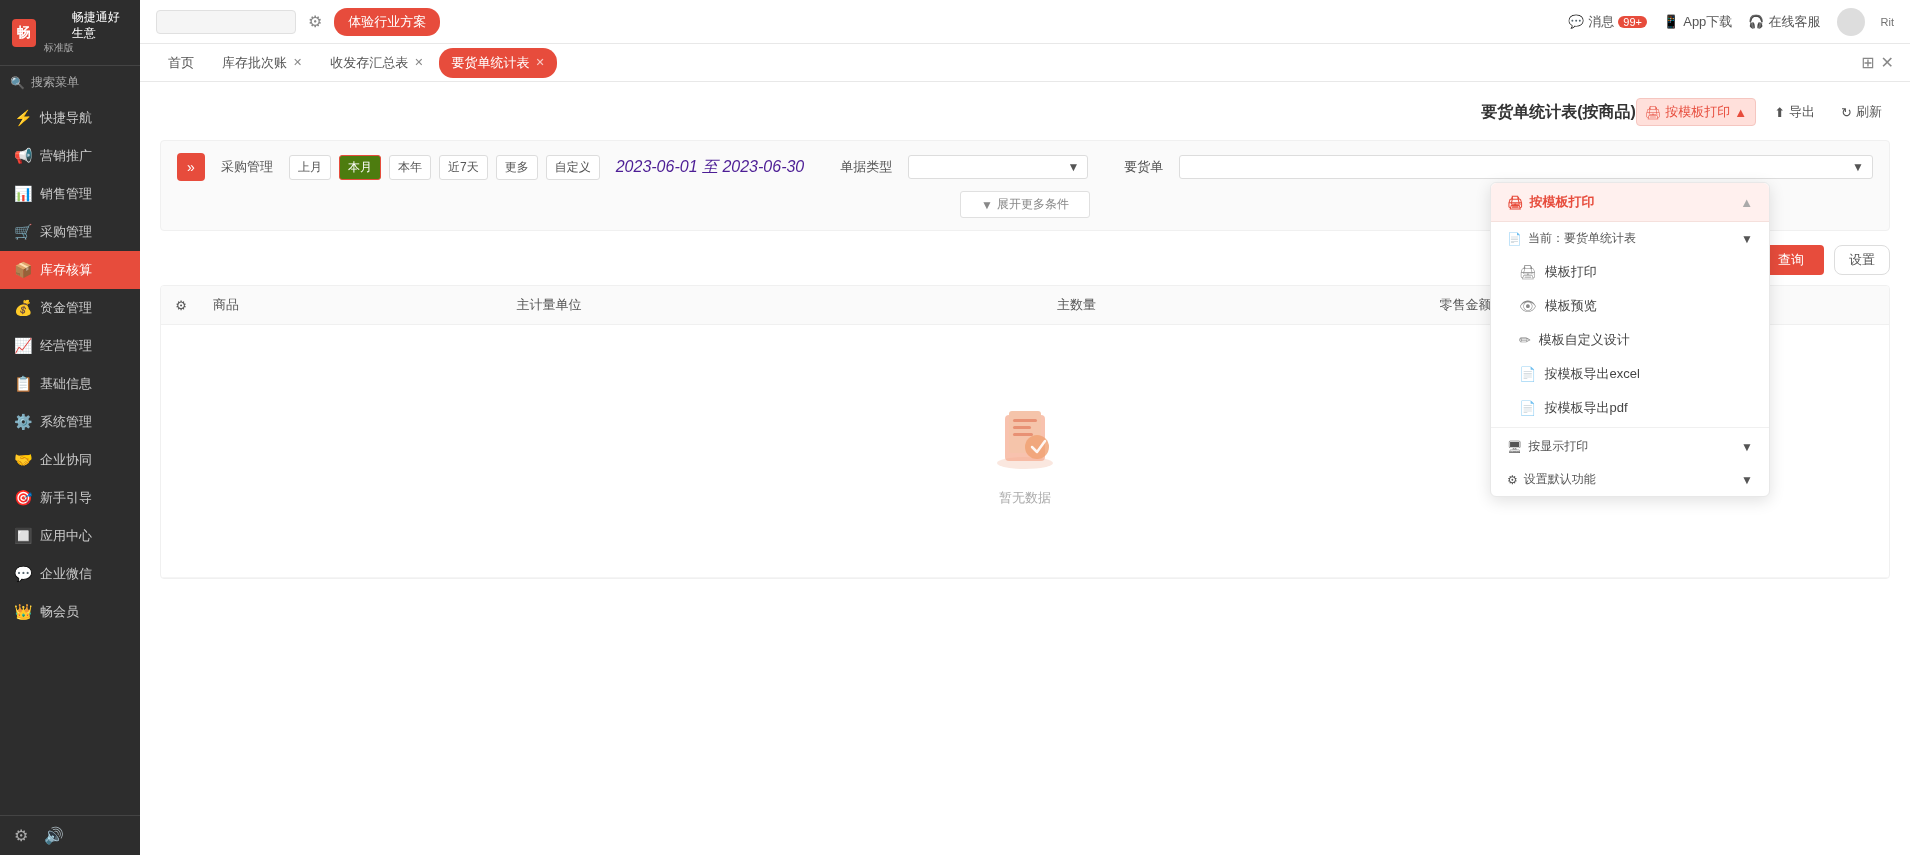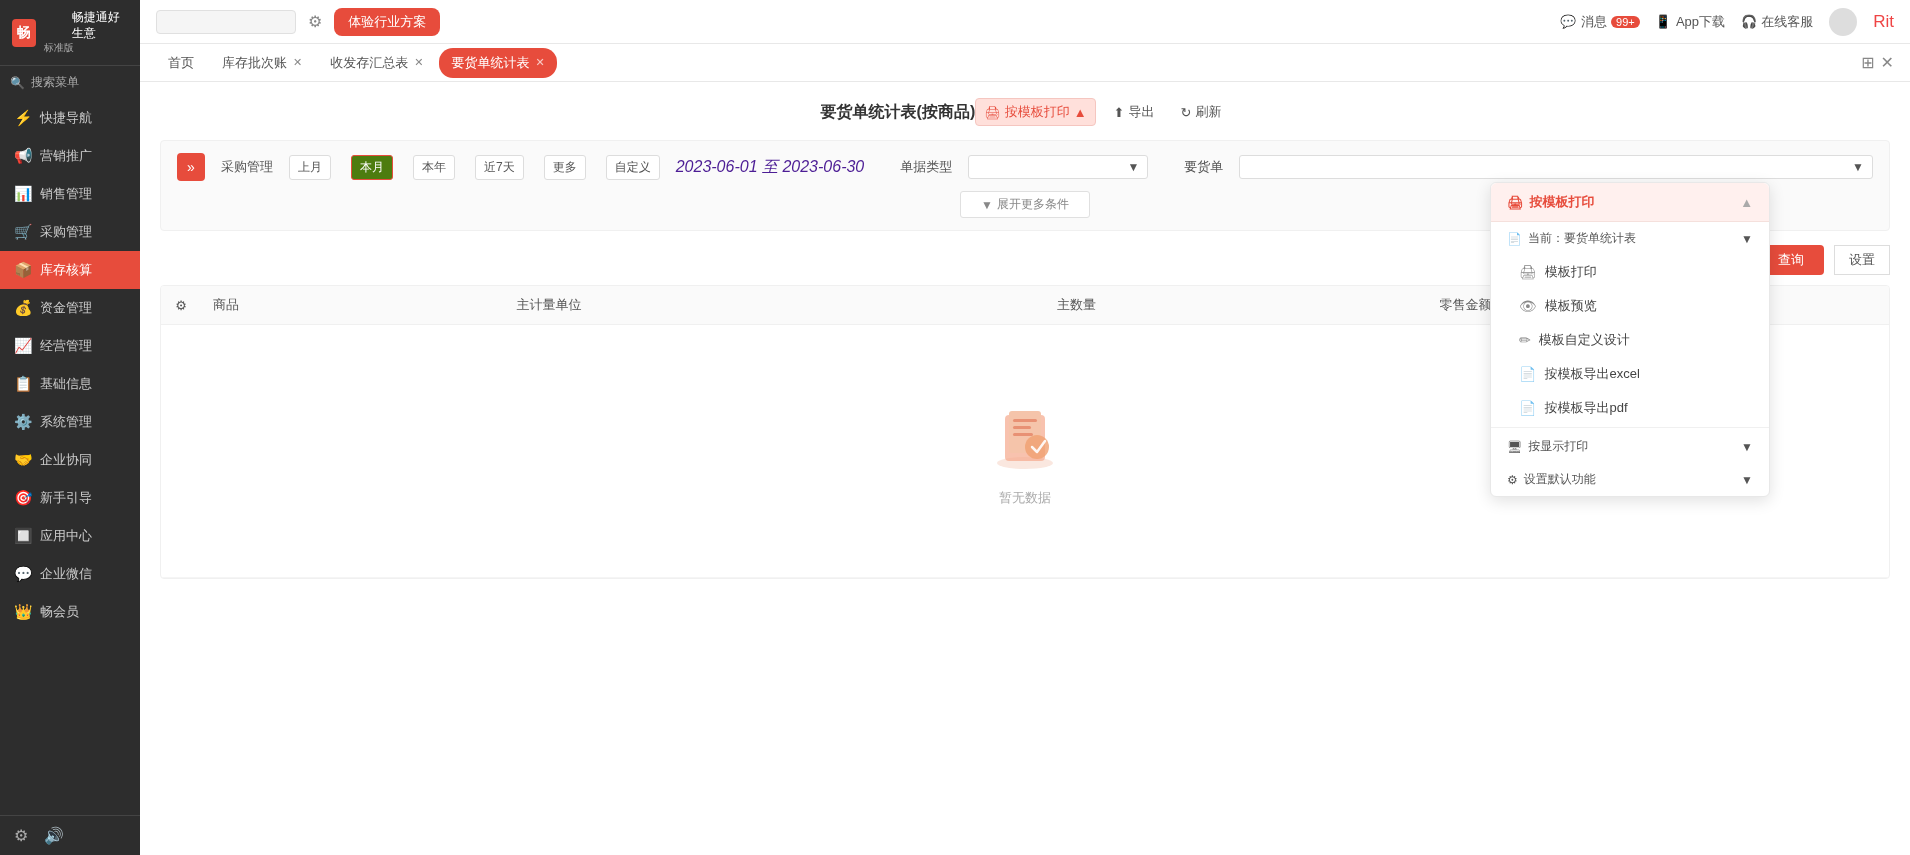--- a/index.html
+++ b/index.html
@@ -80,21 +80,21 @@
       border-radius: 4px;
       padding: 4px 10px;
       width: 140px;
       font-size: 12px;
     }
     .topbar-gear { color: #888; cursor: pointer; font-size: 16px; }
     .topbar-trial-btn {
       background: #e74c3c;
       color: white;
       border: none;
-      border-radius: 8px;
+      border-radius: 13px;
       padding: 5px 14px;
       font-size: 13px;
       cursor: pointer;
     }
     .topbar-right {
       margin-left: auto;
       display: flex;
       align-items: center;
       gap: 16px;
     }
@@ -113,21 +113,21 @@
       padding: 0 5px;
       font-size: 11px;
       min-width: 18px;
       text-align: center;
     }
     .avatar {
       width: 28px; height: 28px;
       background: #ddd;
       border-radius: 50%;
     }
-    .username { color: #ef4444; font-size: 17px; }
+    .username { color: #737373; font-size: 11px; }
 
     
     .tabs {
       background: #fff;
       display: flex;
       align-items: center;
       border-bottom: 1px solid #e8e8e8;
       padding: 0 16px;
       height: 38px;
       gap: 4px;
@@ -162,21 +162,21 @@
       background: #fff;
       margin: 0;
       padding: 16px 20px;
       min-height: 100%;
     }
 
     
     .page-header {
       display: flex;
       align-items: center;
-      justify-content: center;
+      justify-content: flex-end;
       margin-bottom: 14px;
     }
     .page-title { font-size: 16px; font-weight: bold; color: #333; }
     .page-actions { display: flex; align-items: center; gap: 10px; }
     .btn-print {
       display: flex; align-items: center; gap: 4px;
       color: #e74c3c;
       cursor: pointer;
       font-size: 13px;
       padding: 4px 8px;
@@ -218,21 +218,21 @@
       display: flex; align-items: center; justify-content: center;
       width: 28px; height: 28px;
       background: #e74c3c;
       color: white;
       border-radius: 4px;
       cursor: pointer;
       font-size: 14px;
     }
     .filter-label { color: #555; font-size: 13px; white-space: nowrap; }
     .filter-date-group {
-      display: flex; align-items: center; gap: 20px;
+      display: flex; align-items: center; gap: 8px;
     }
     .date-btn {
       padding: 3px 8px;
       border: 1px solid #ddd;
       border-radius: 3px;
       cursor: pointer;
       font-size: 12px;
       color: #555;
       background: #fff;
     }
@@ -283,21 +283,21 @@
       border: none;
       border-radius: 4px;
       padding: 6px 20px;
       font-size: 13px;
       cursor: pointer;
     }
     .btn-setting {
       background: #fff;
       color: #555;
       border: 1px solid #ddd;
-      border-radius: 0;
+      border-radius: 8px;
       padding: 5px 14px;
       font-size: 13px;
       cursor: pointer;
     }
     .btn-more { color: #888; cursor: pointer; font-size: 18px; padding: 0 6px; }
 
     
     .table-container {
       border: 1px solid #f0f0f0;
       border-radius: 4px;

